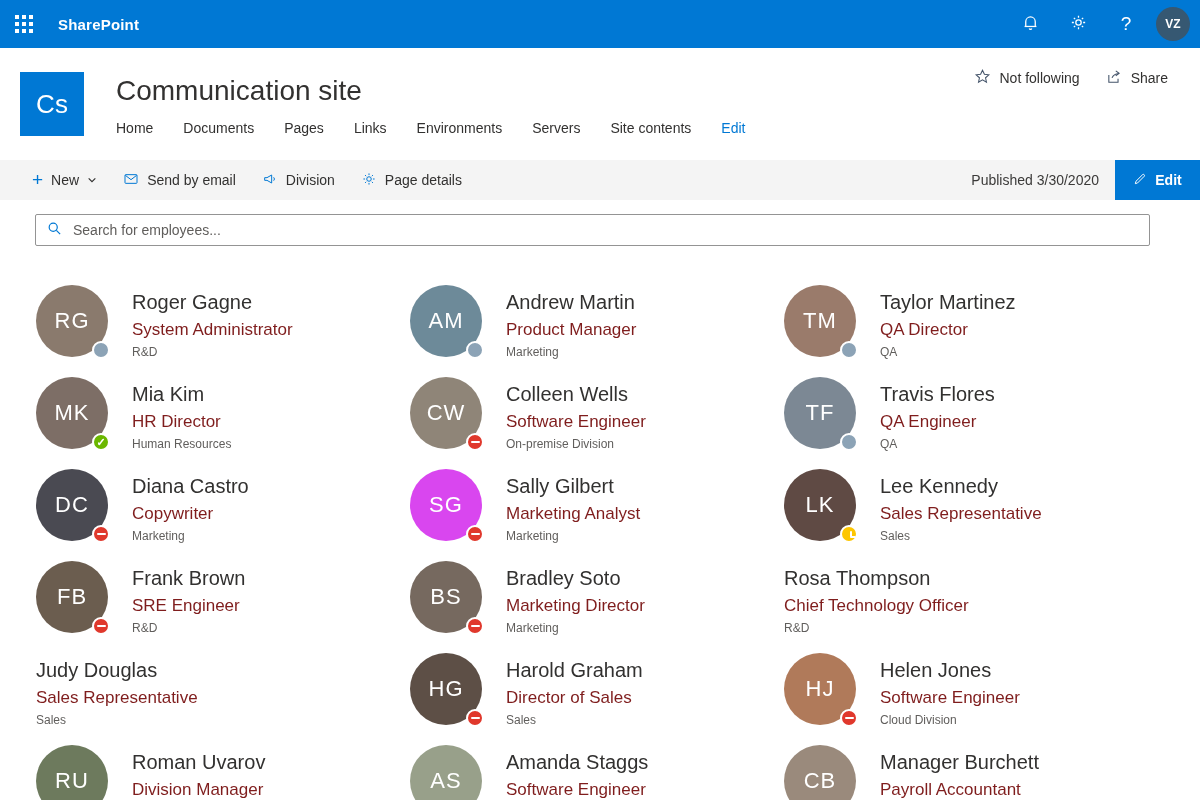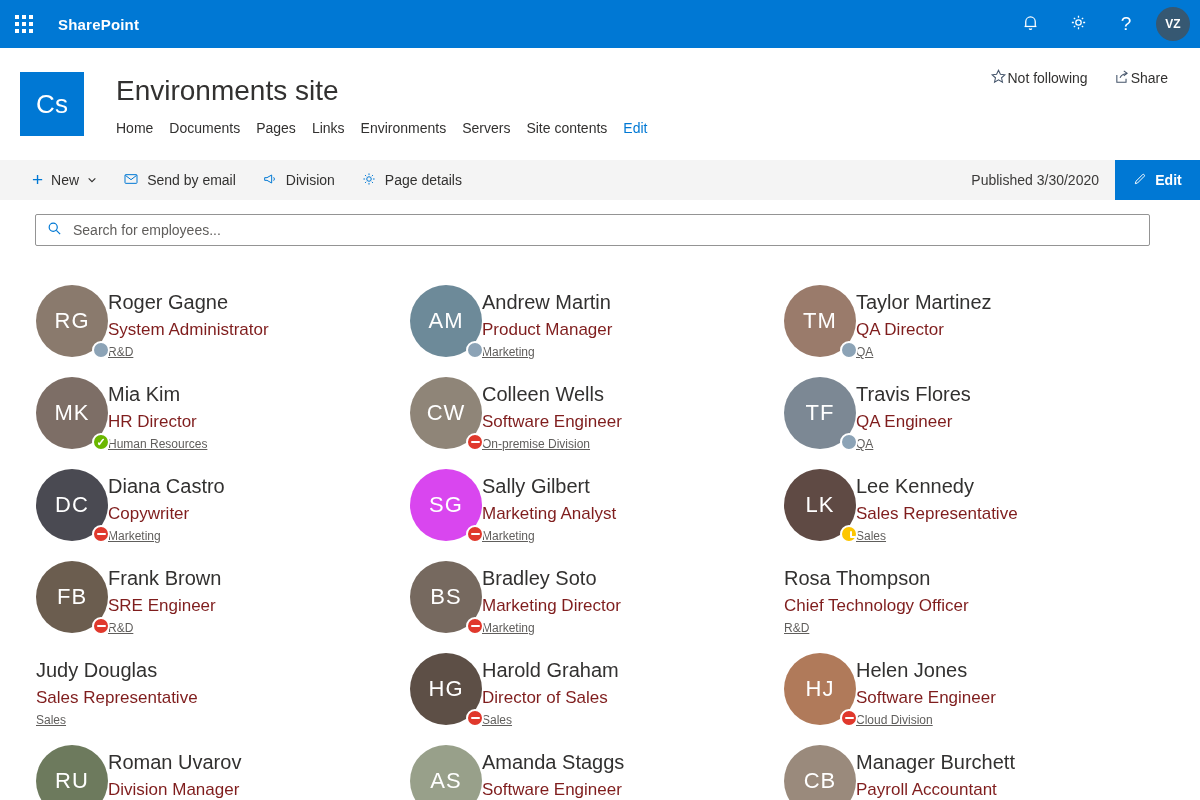--- a/index.html
+++ b/index.html
@@ -18,25 +18,25 @@
   .help-glyph { font-size:19px; color:#fff; font-weight:400; }
   .suite-avatar { width:34px; height:34px; border-radius:50%; background:#365872; color:#fff;
                   font-size:12px; font-weight:600; display:flex; align-items:center; justify-content:center;
                   margin:0 10px 0 6px; cursor:pointer; }
 
   
   .site-header { position:relative; height:112px; background:#fff; }
   .site-logo { position:absolute; left:20px; top:24px; width:64px; height:64px; background:var(--accent,#0078d4);
                color:#fff; font-size:26px; display:flex; align-items:center; justify-content:center; cursor:pointer; }
   .site-title { position:absolute; left:116px; top:24px; font-size:28px; font-weight:300; color:#323130; line-height:38px; }
-  .top-nav { position:absolute; left:116px; top:72px; display:flex; gap:16px; }
+  .top-nav { position:absolute; left:116px; top:72px; display:flex; gap:30px; }
   .nav-item { font-size:14px; color:#323130; text-decoration:none; cursor:pointer; white-space:nowrap; }
   .nav-item.accent { color:var(--accent,#0078d4); }
   .header-actions { position:absolute; right:32px; top:20px; display:flex; gap:26px; align-items:center; }
-  .action { display:flex; align-items:center; font-size:14px; color:#323130; cursor:pointer; }
+  .action { display:flex; align-items:center; gap:8px; font-size:14px; color:#323130; cursor:pointer; }
   .action svg { width:17px; height:17px; color:#44546a; }
   .site-search { position:absolute; right:32px; top:54px; width:273px; height:33px; border:1px solid #cccccc;
                  display:flex; align-items:center; padding-left:12px; gap:11px; background:#fff; }
   .site-search svg { width:16px; height:16px; flex:none; }
   .site-search input { border:none; outline:none; flex:1; font-size:14px; color:#323130; font-family:inherit; }
   .site-search input::placeholder { color:#605e5c; }
 
   
   .command-bar { position:relative; height:40px; background:#f4f4f4; display:flex; align-items:center; padding-left:32px; }
   .cmd-item { display:flex; align-items:center; gap:8px; font-size:14px; color:#323130; cursor:pointer; margin-right:26px; }
@@ -51,34 +51,34 @@
 
   
   .emp-search { margin:14px 50px 0 35px; height:32px; border:1px solid #949494; border-radius:2px;
                 display:flex; align-items:center; padding-left:11px; gap:11px; background:#fff; }
   .emp-search svg { width:15px; height:15px; flex:none; }
   .emp-search input { border:none; outline:none; flex:1; font-size:14px; color:#323130; font-family:inherit; }
   .emp-search input::placeholder { color:#5f5d5b; }
 
   
   .grid { display:grid; grid-template-columns:repeat(3,374px); grid-auto-rows:92px; padding:39px 0 0 36px; }
-  .card { display:flex; align-items:flex-start; cursor:pointer; }
+  .card { display:flex; align-items:flex-start; cursor:pointer;gap:24px; }
   .avatar-wrap { position:relative; width:72px; height:72px; flex:none; }
   .avatar { width:72px; height:72px; border-radius:50%; color:#fff; font-size:22px; font-weight:400;
             display:flex; align-items:center; justify-content:center; letter-spacing:1px; }
   .badge { position:absolute; right:-2px; bottom:-2px; width:18px; height:18px; border:2px solid #fff;
            border-radius:50%; display:flex; align-items:center; justify-content:center; }
   .badge.available::after { content:"\2713"; color:#fff; font-size:11px; font-weight:700; }
   .badge.busy::after { content:""; width:9px; height:2.5px; background:#fff; border-radius:1.5px; }
   .badge.away::before { content:""; position:absolute; left:7.8px; top:3.5px; width:2.6px; height:6.6px; background:#fff; border-radius:1.3px; }
   .badge.away::after  { content:""; position:absolute; left:7.8px; top:8.6px; width:6.2px; height:2.6px; background:#fff; border-radius:1.3px; }
   .info { padding-top:5px; }
   .name { font-size:20px; color:#323130; line-height:1.2; }
   .title { font-size:17px; color:#7f1d1d; margin-top:6px; }
-  .dept { font-size:12px; color:#605e5c; margin-top:5px;text-decoration:underline; }
+  .dept { font-size:12px; color:#605e5c; margin-top:5px; }
 </style>
 </head>
 <body>
 
 <div class="suite-bar">
   <div class="waffle-btn">
     <div class="waffle">
       <span></span>
         <span></span>
         <span></span>
@@ -111,21 +111,21 @@
     </div>
     <div class="suite-icon-btn">
       <span class="help-glyph">?</span>
     </div>
     <div class="suite-avatar">VZ</div>
   </div>
 </div>
 
 <div class="site-header">
   <div class="site-logo">Cs</div>
-  <div class="site-title">Environments site</div>
+  <div class="site-title">Communication site</div>
   <div class="top-nav">
     <a class="nav-item">Home</a>
     <a class="nav-item">Documents</a>
     <a class="nav-item">Pages</a>
     <a class="nav-item">Links</a>
     <a class="nav-item">Environments</a>
     <a class="nav-item">Servers</a>
     <a class="nav-item">Site contents</a>
     <a class="nav-item accent">Edit</a>
   </div>

